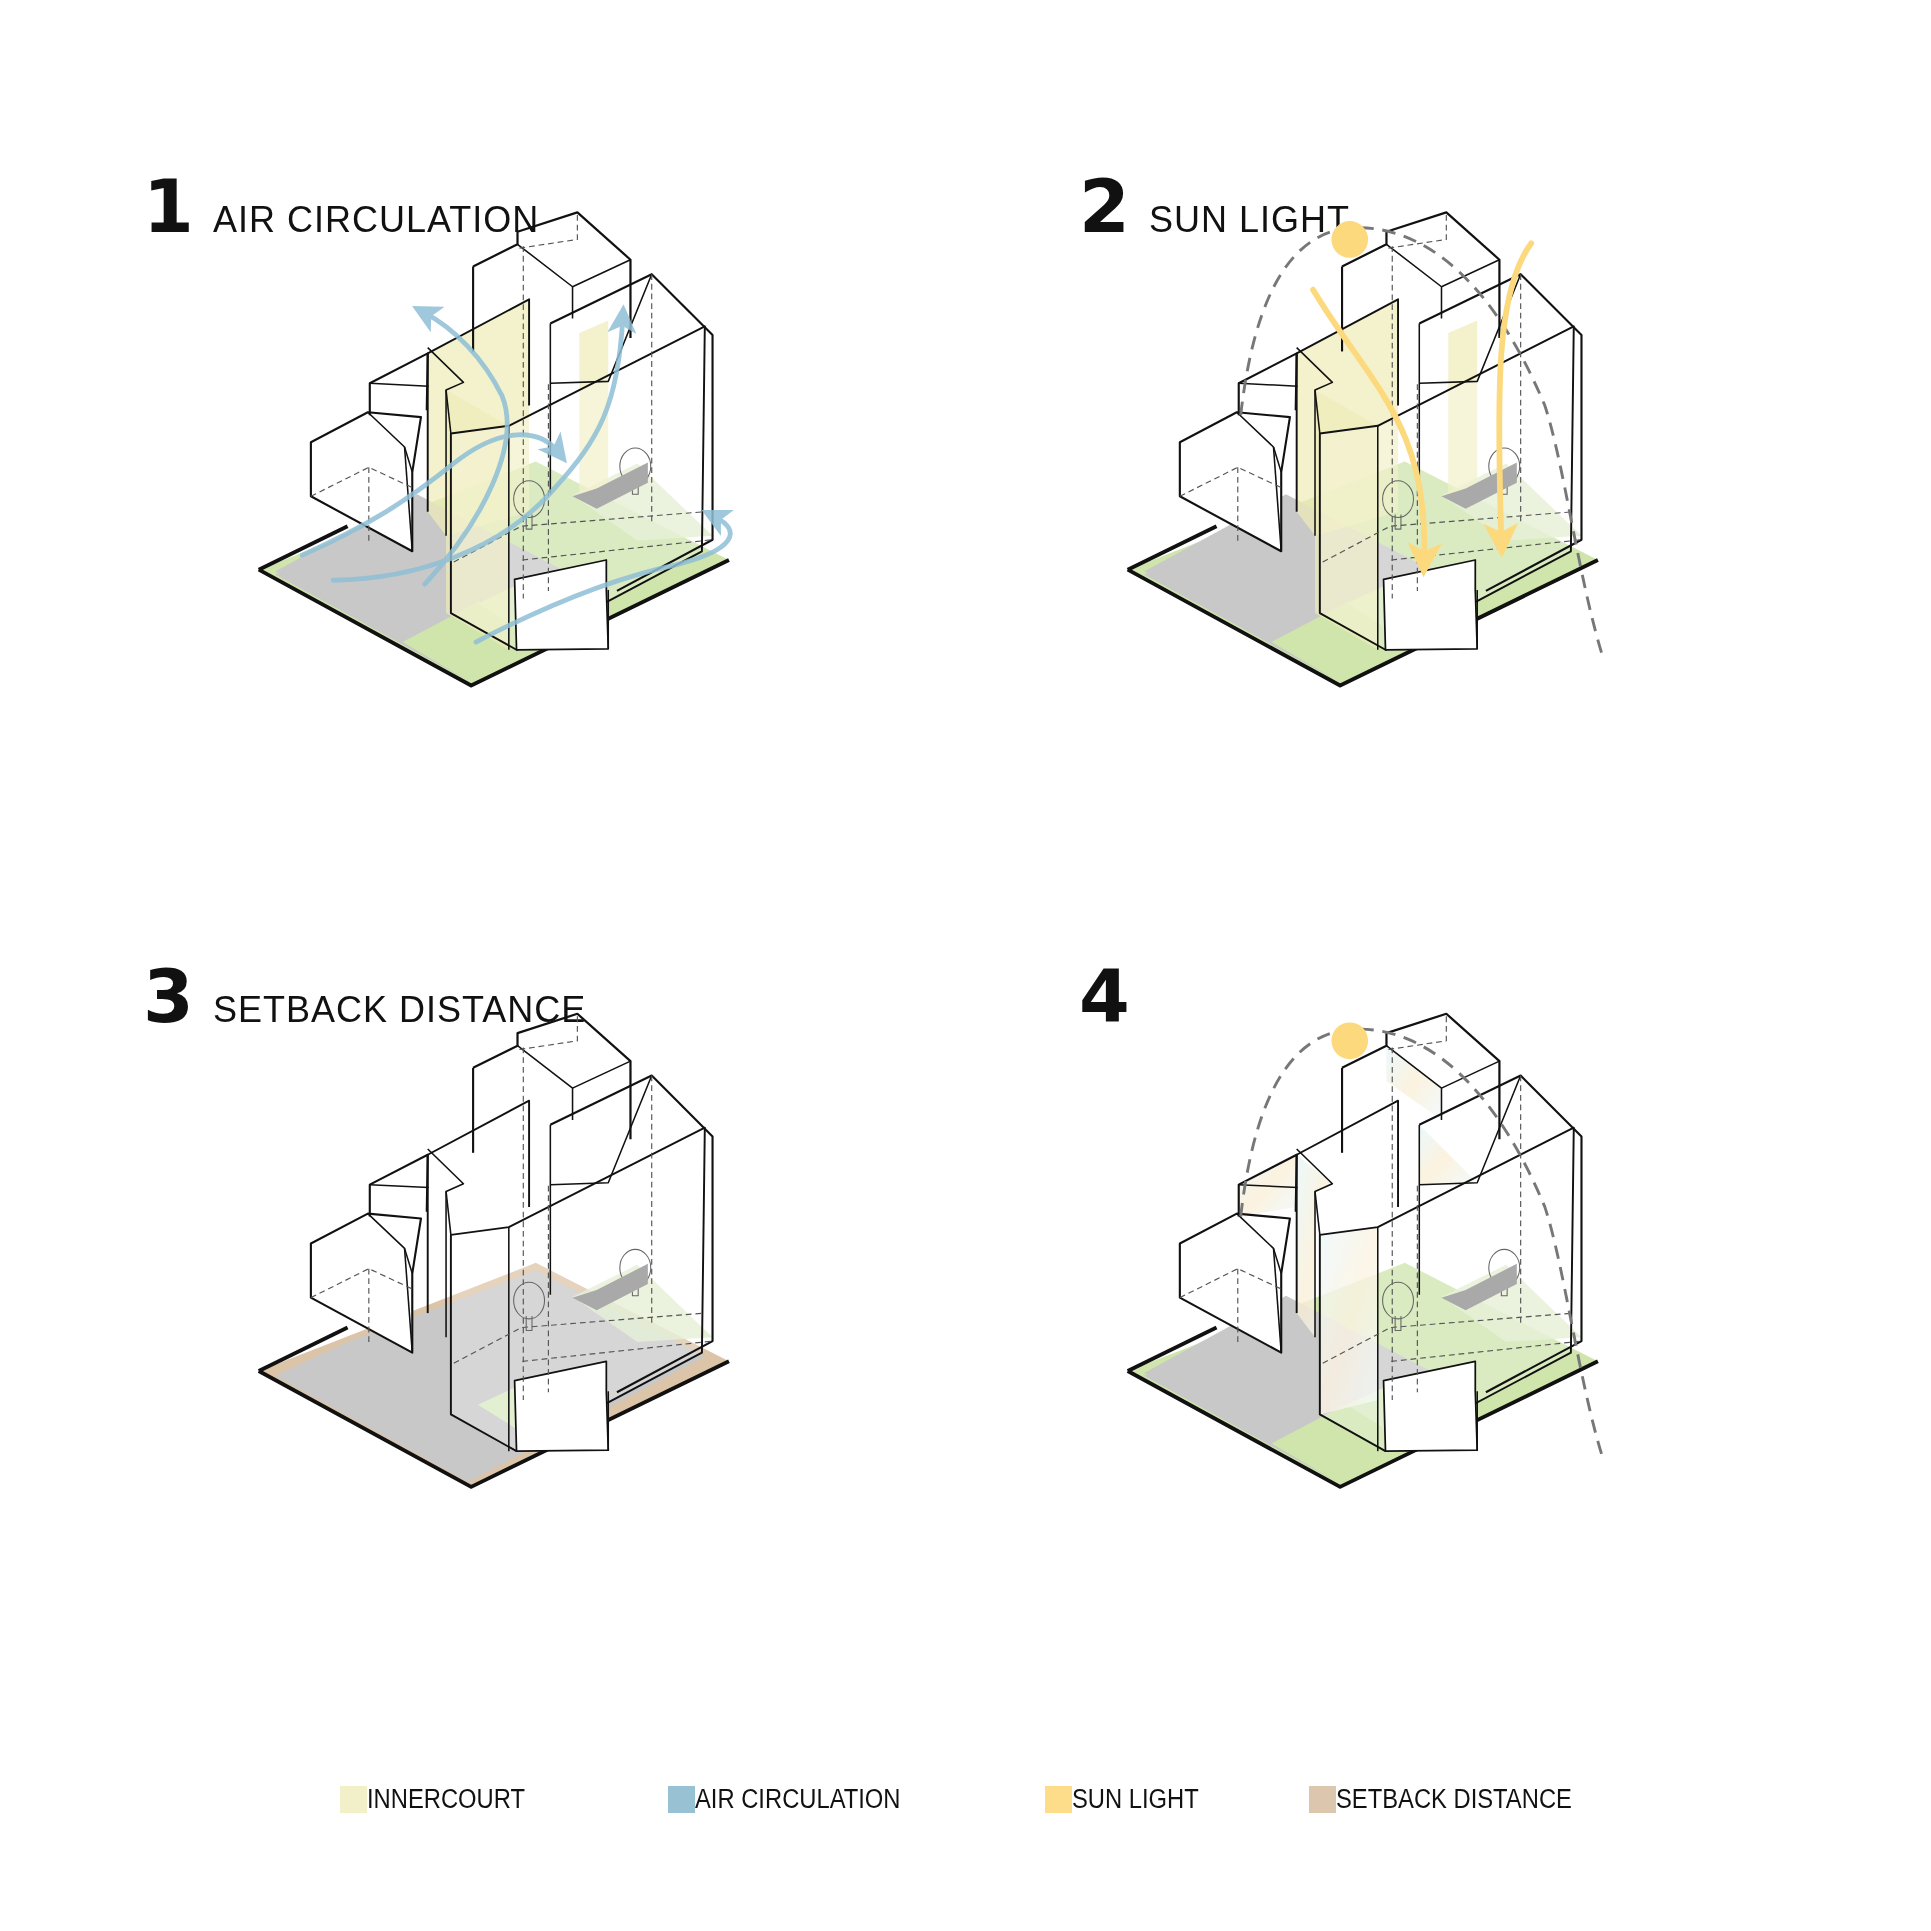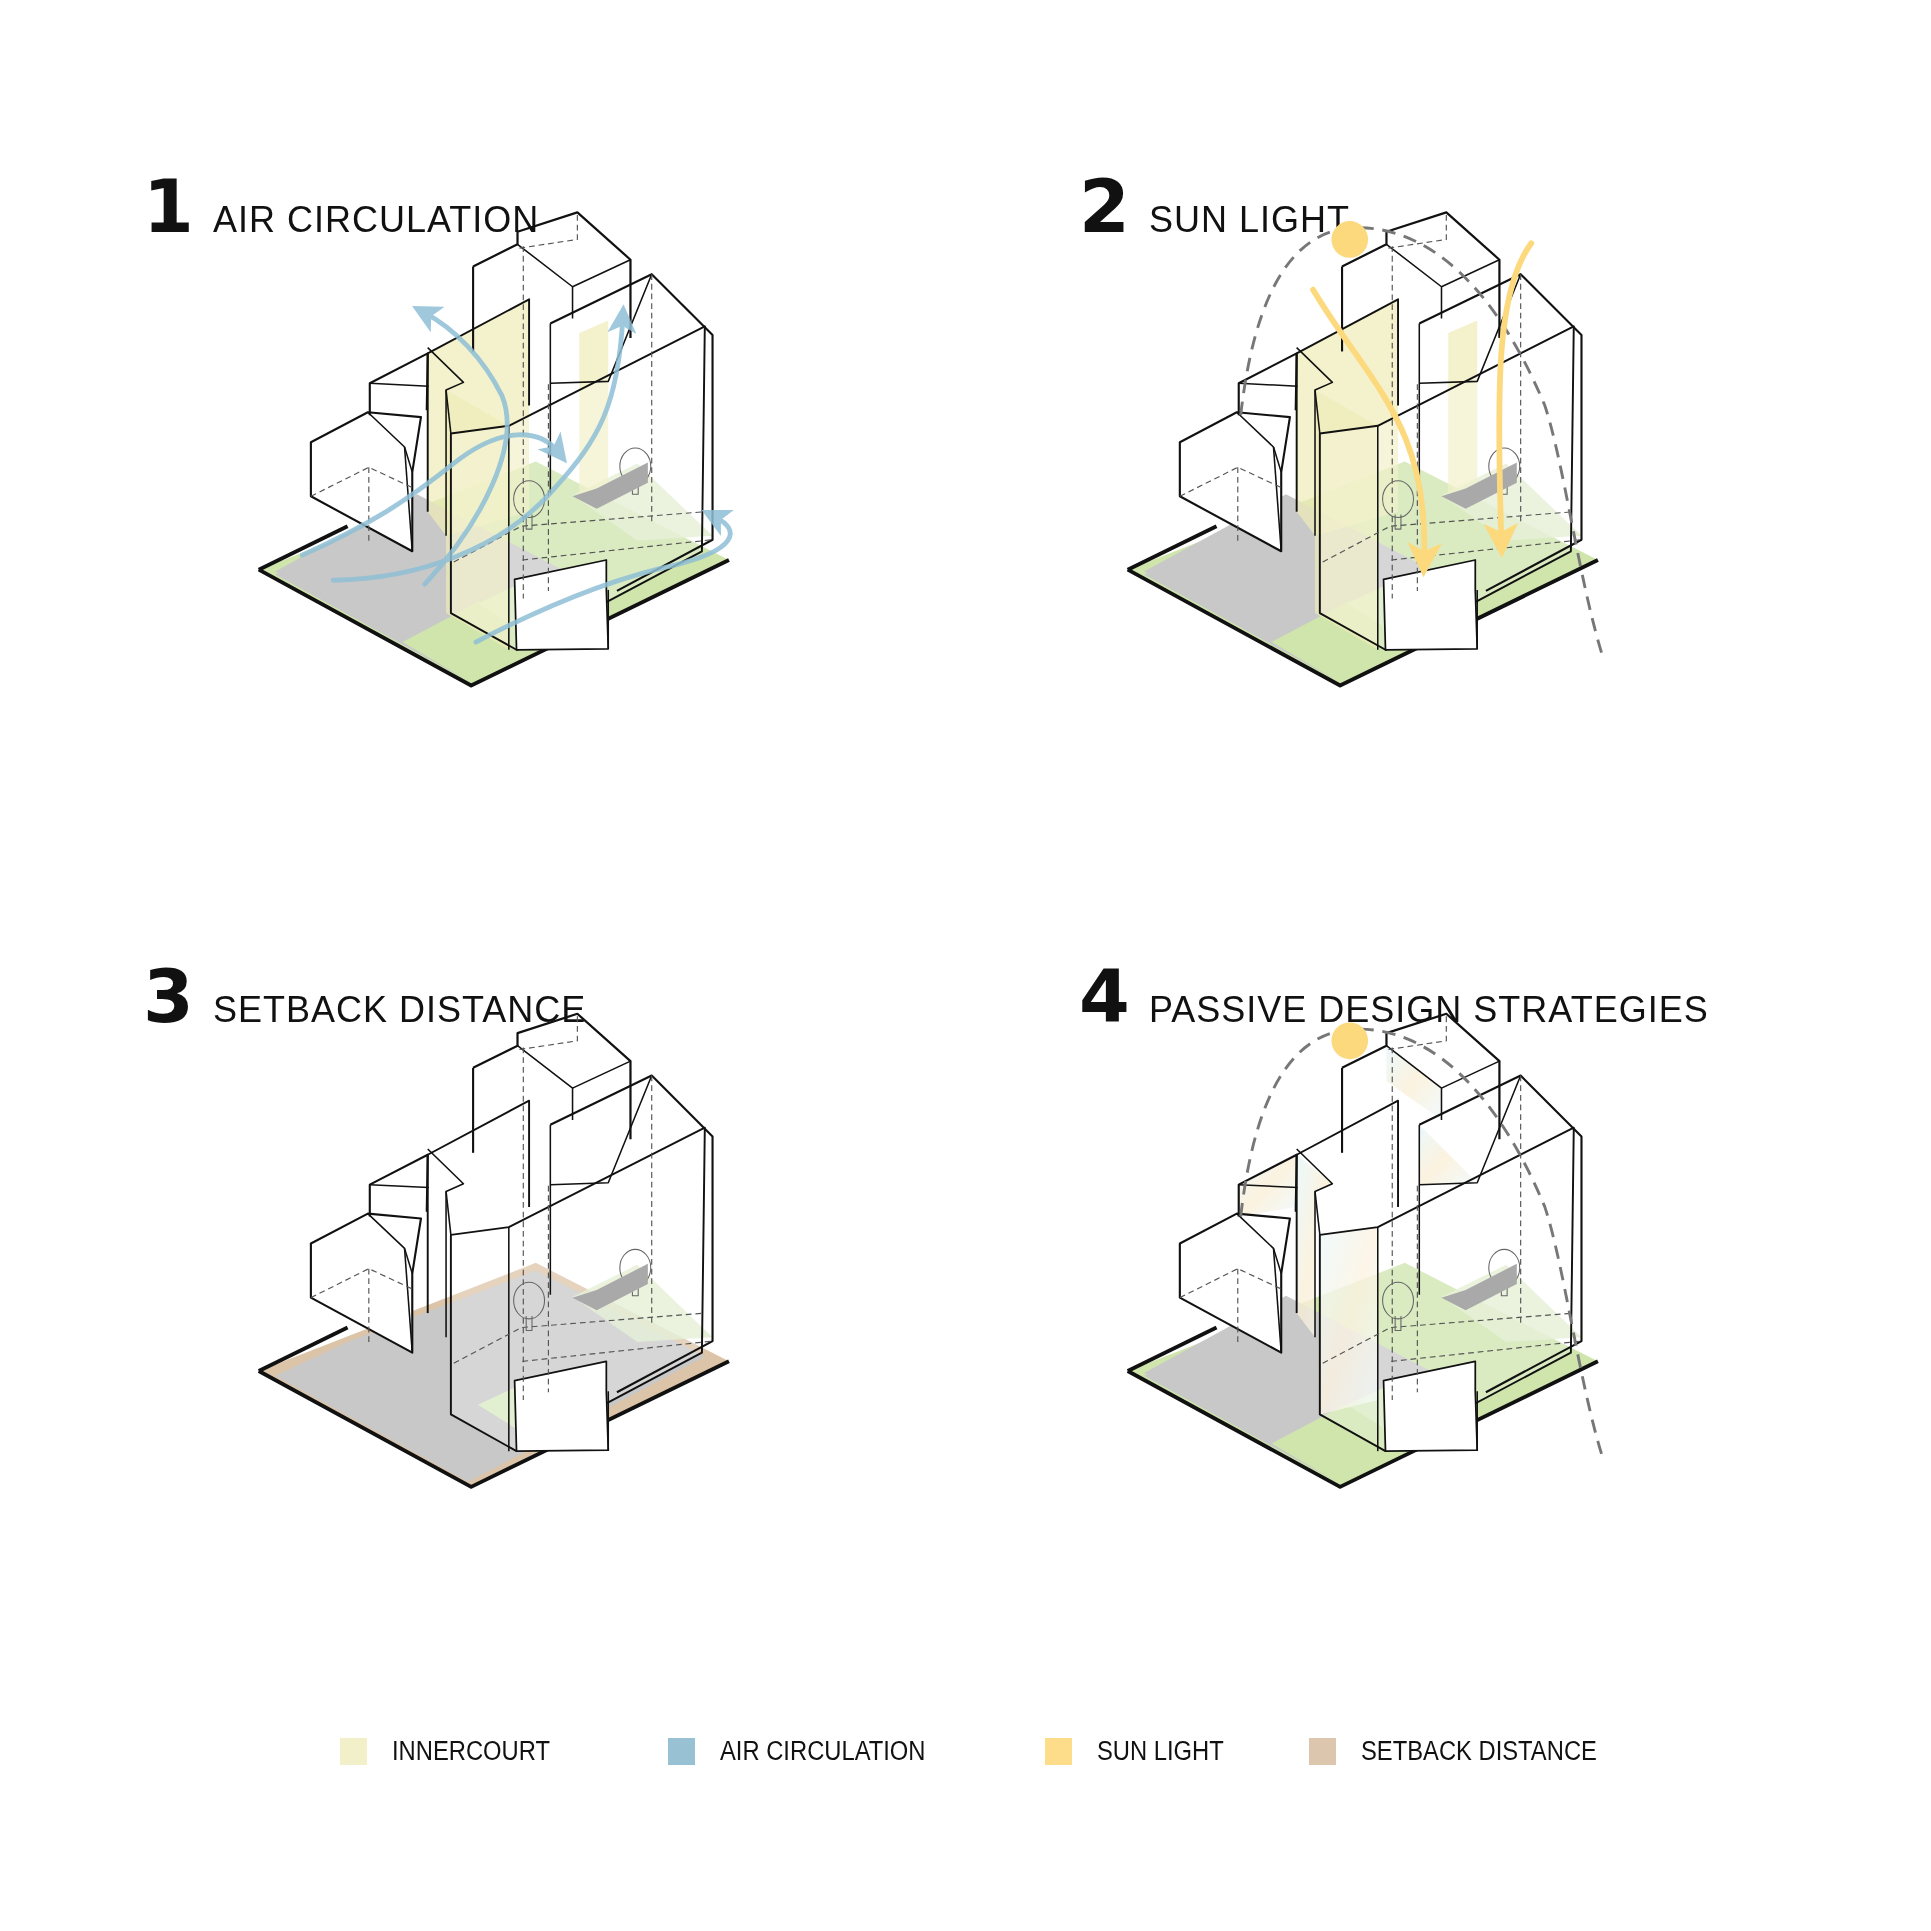--- a/index.html
+++ b/index.html
@@ -2,42 +2,41 @@
 <html><head>
 <meta charset="utf-8">
 <style>
   html, body { margin:0; padding:0; background:#ffffff; }
   body { width:1931px; height:1931px; position:relative; overflow:hidden; font-family:"Liberation Sans", sans-serif; }
   .panel-title { position:absolute; display:flex; align-items:flex-end; gap:21px; color:#111; }
   .panel-num { font-family:"DejaVu Sans", sans-serif; font-weight:bold; font-size:73px; line-height:62px; letter-spacing:-1.9px; }
   .panel-label { font-family:"Liberation Sans", sans-serif; font-size:36px; line-height:36px; letter-spacing:1px; font-weight:normal; }
   svg.canvas { position:absolute; left:0; top:0; width:1931px; height:1931px; }
   .legend { position:absolute; top:1736px; left:0; width:1931px; height:29px; }
-  .legend-item { position:absolute; display:flex; align-items:center; gap:25px; }
+  .legend-item { position:absolute; display:flex; align-items:center; gap:0;margin-top:48px; }
   .legend-swatch { width:27px; height:27px; display:inline-block; }
   .legend-label { font-family:"Liberation Sans", sans-serif; font-size:27px; color:#111; transform:scaleX(0.88); transform-origin:left center; white-space:nowrap; }
 </style>
 </head>
 <body>
 
 <div class="panel-title" style="left:143px; top:176px;">
   <span class="panel-num">1</span>
   <span class="panel-label">AIR CIRCULATION</span>
 </div>
 <div class="panel-title" style="left:1079px; top:176px;">
   <span class="panel-num">2</span>
   <span class="panel-label">SUN LIGHT</span>
 </div>
 <div class="panel-title" style="left:143px; top:966px;">
   <span class="panel-num">3</span>
   <span class="panel-label">SETBACK DISTANCE</span>
 </div>
 <div class="panel-title" style="left:1079px; top:966px;">
   <span class="panel-num">4</span>
-  <span class="panel-label">PASSIVE DESIGN STRATEGIES</span>
 </div>
 
 <svg class="canvas" viewBox="0 0 2000 2000" xmlns="http://www.w3.org/2000/svg">
   <defs>
     <marker id="arrow-air" markerWidth="6" markerHeight="6" refX="3" refY="3" orient="auto" markerUnits="strokeWidth">
       <path d="M0,0 L6,3 L0,6 L1.5,3 Z" fill="#8FBFD6"></path>
     </marker>
     <marker id="arrow-sun" markerWidth="6" markerHeight="6" refX="3" refY="3" orient="auto" markerUnits="strokeWidth">
       <path d="M0,0 L6,3 L0,6 L1.5,3 Z" fill="#FDD97E"></path>
     </marker>

